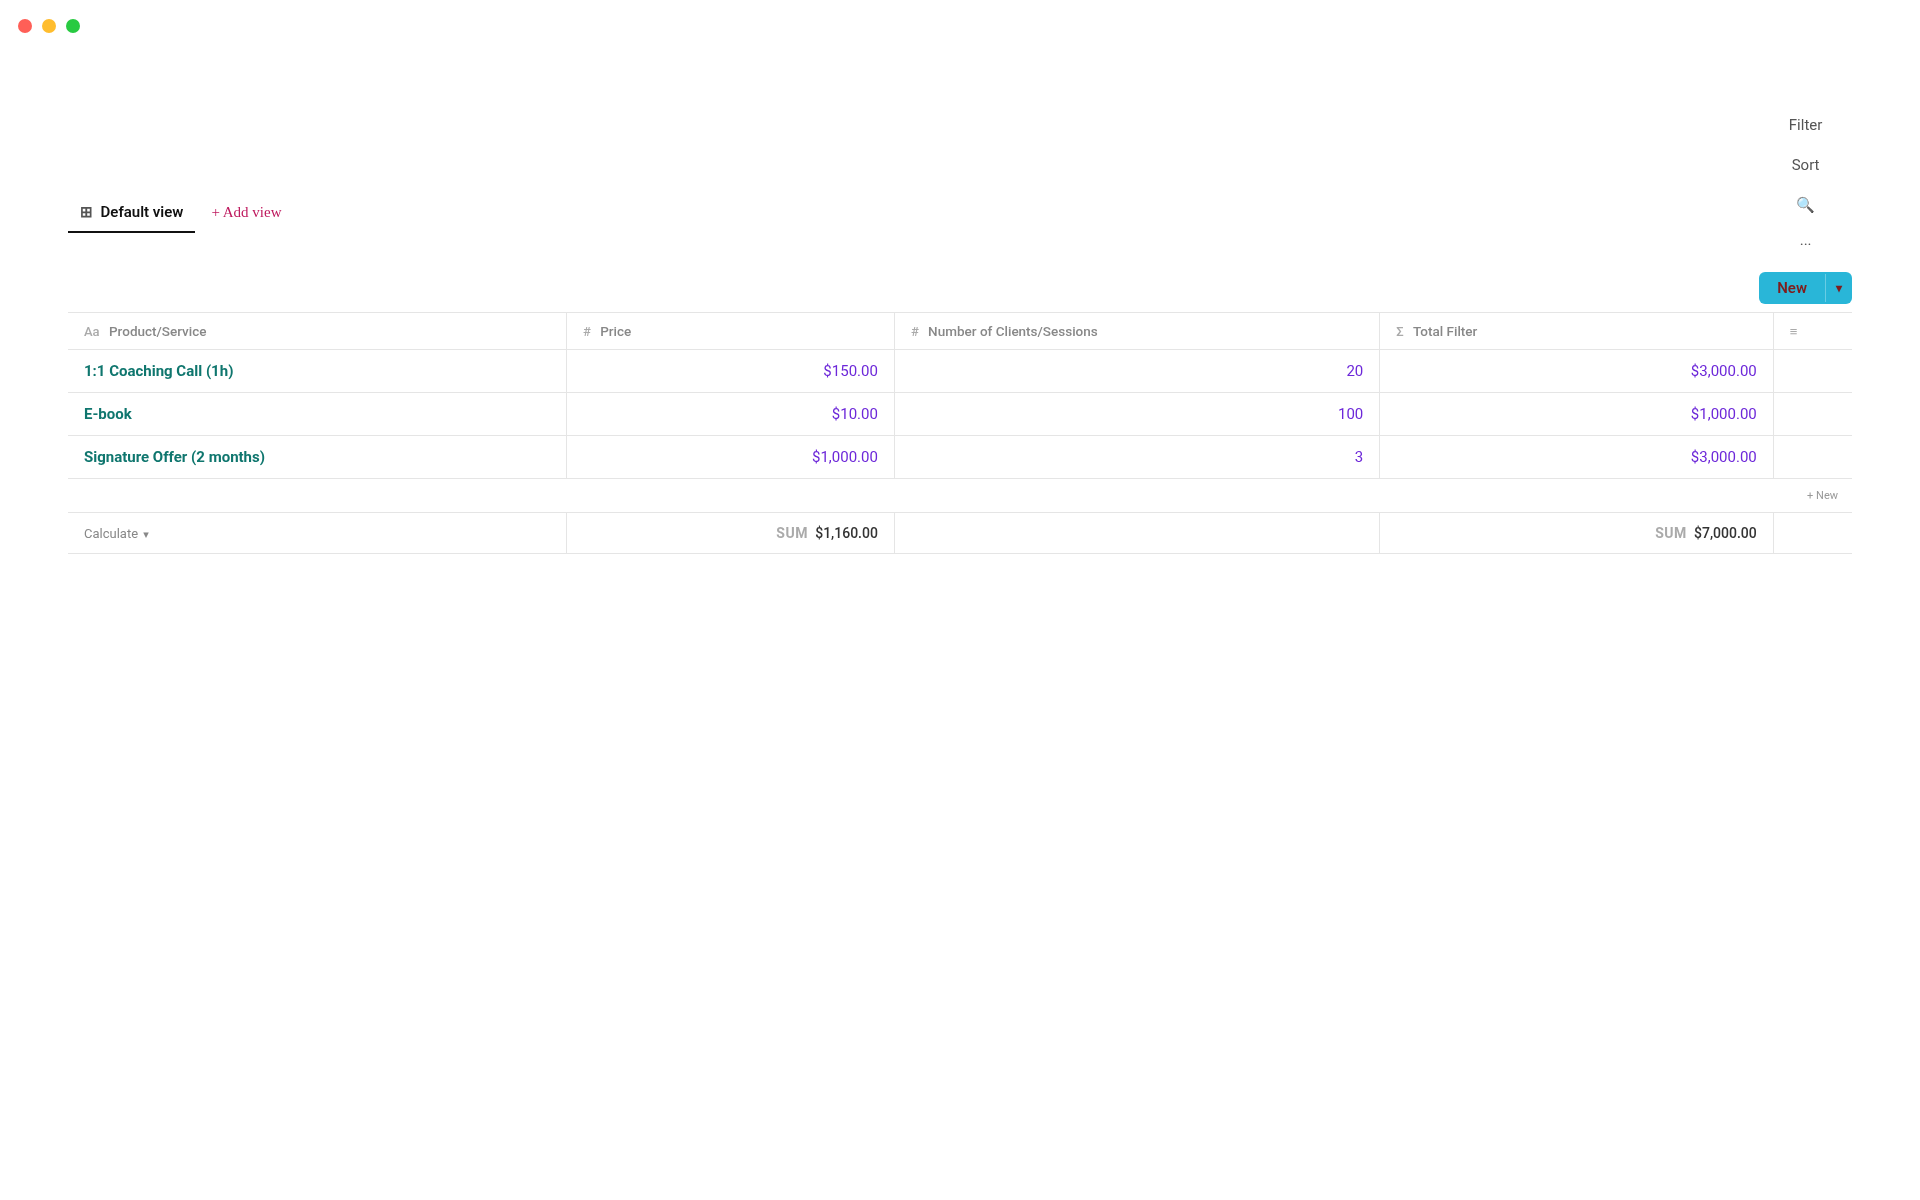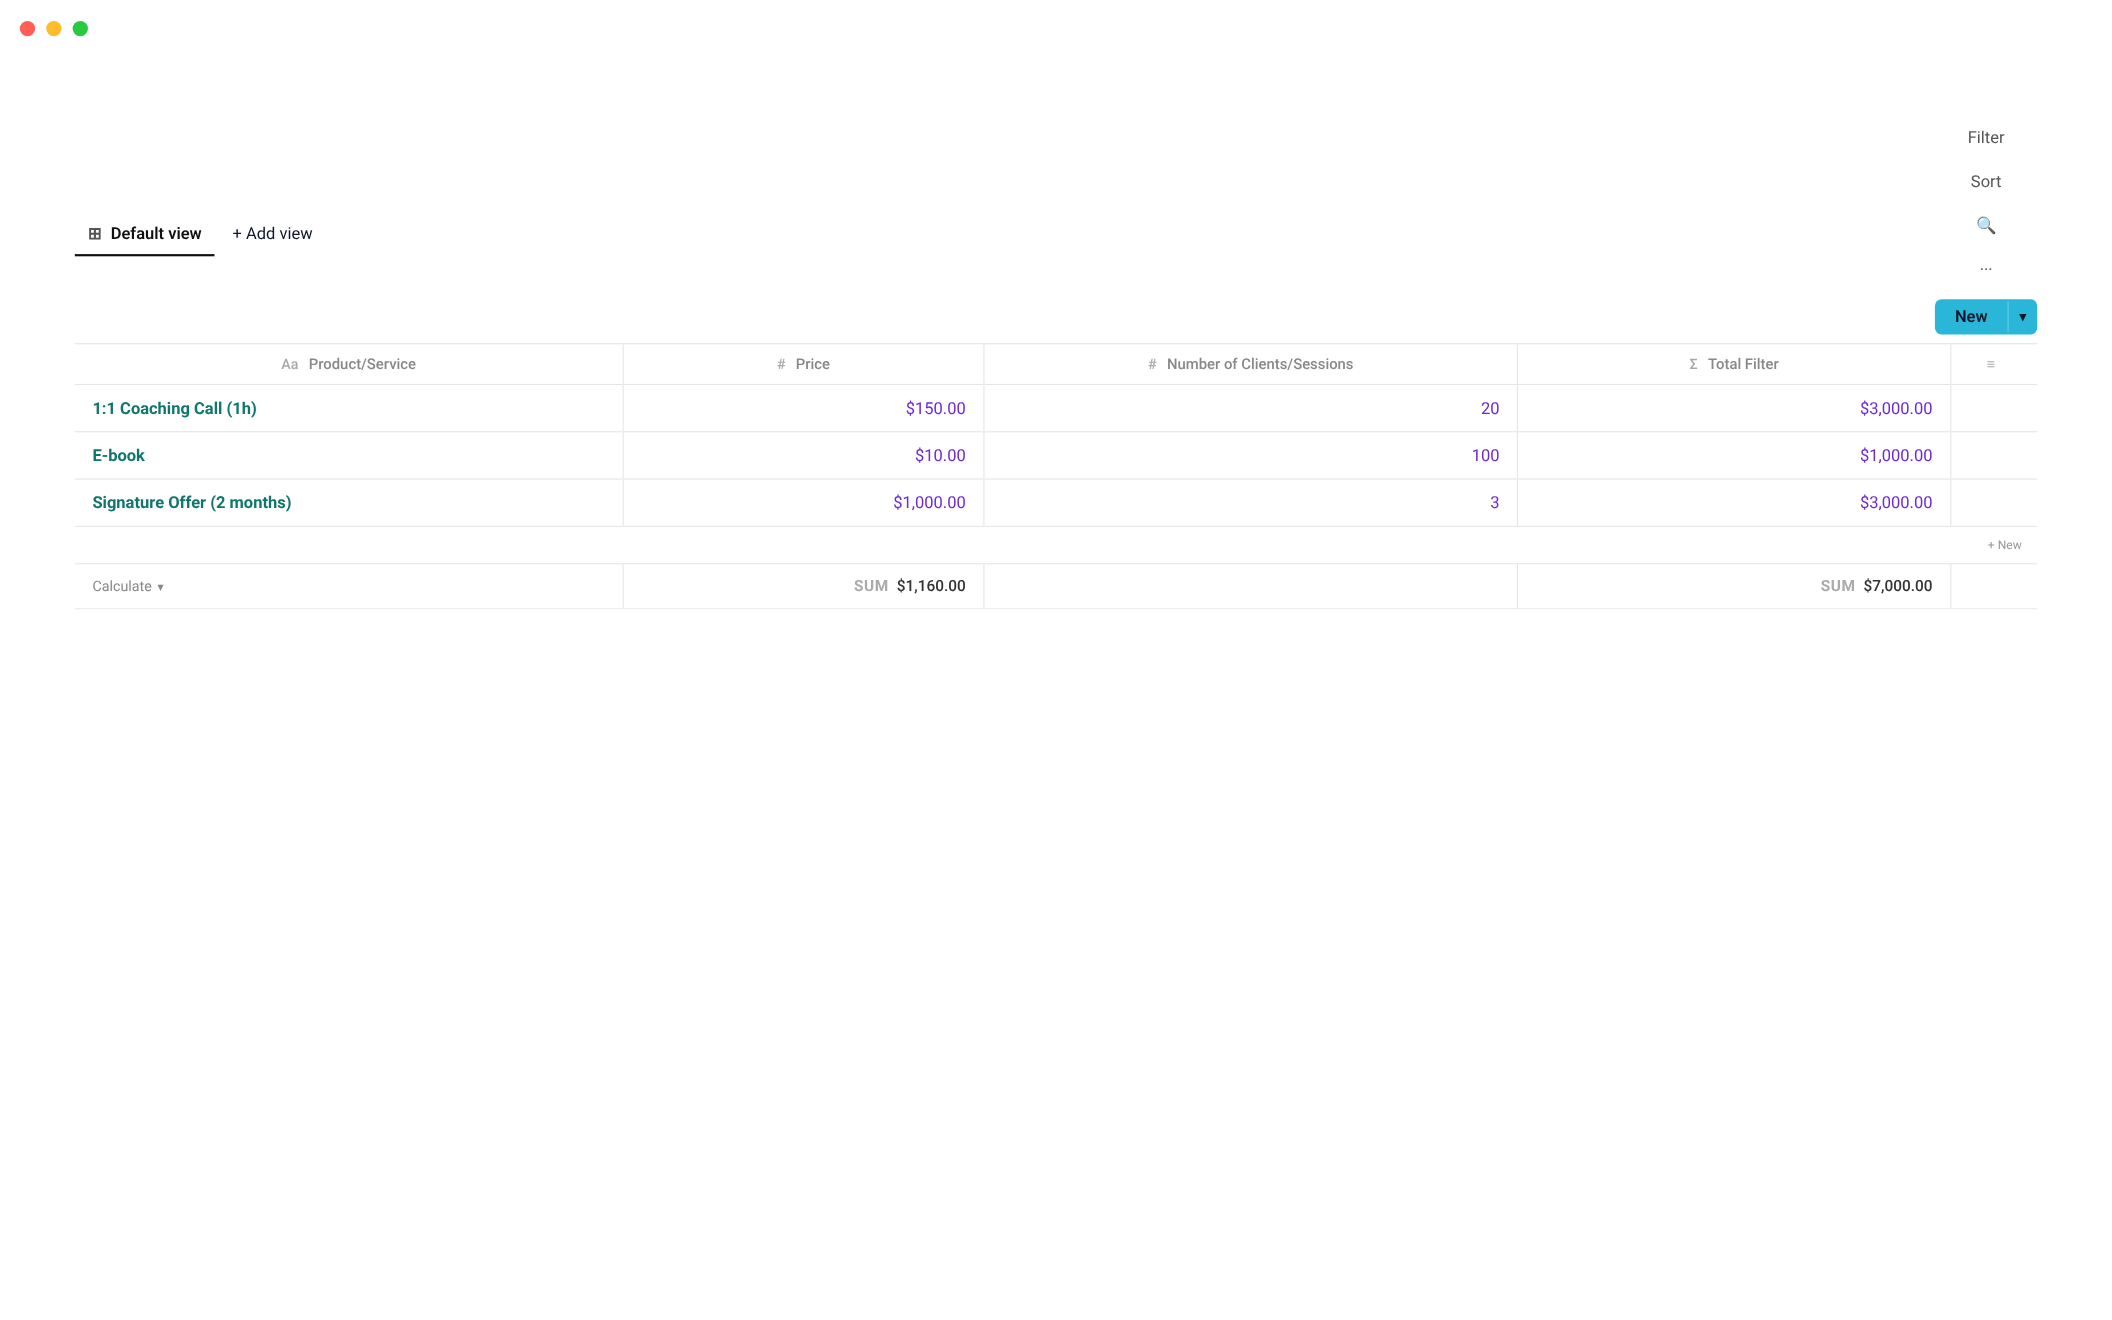--- a/index.html
+++ b/index.html
@@ -71,22 +71,23 @@
     .tab-icon {
       font-size: 15px;
       color: #555;
     }
     .add-view {
       display: flex;
       align-items: center;
       gap: 5px;
       padding: 10px 16px;
       font-size: 15px;
-      color: #0f172a;
-      cursor: pointer;
+      color: #be185d;
+      cursor: pointer;
+      font-family: Liberation Serif, serif;
     }
 
     .toolbar-right {
       display: flex;
       align-items: center;
       gap: 14px;
       padding-bottom: 8px;
       flex-direction: column;
     }
     .toolbar-btn {
@@ -98,21 +99,21 @@
       padding: 4px 6px;
       display: flex;
       align-items: center;
       gap: 4px;
       font-family: inherit;
     }
     .btn-new {
       display: flex;
       align-items: center;
       background: #29b6d8;
-      color: #0f172a;
+      color: #7f1d1d;
       border: none;
       border-radius: 6px;
       font-size: 15px;
       font-weight: 600;
       cursor: pointer;
       overflow: hidden;
       font-family: inherit;
     }
     .btn-new-label {
       padding: 7px 18px;
@@ -129,21 +130,21 @@
       overflow: hidden;
     }
     table {
       width: 100%;
       border-collapse: collapse;
     }
     thead tr {
       border-bottom: 1px solid #e5e5e5;
     }
     th {
-      text-align: center;
+      text-align: left;
       padding: 10px 16px;
       font-size: 13.5px;
       font-weight: 500;
       color: #888;
       border-right: 1px solid #e5e5e5;
       white-space: nowrap;
     }
     th:last-child { border-right: none; }
     th .col-icon {
       margin-right: 6px;

